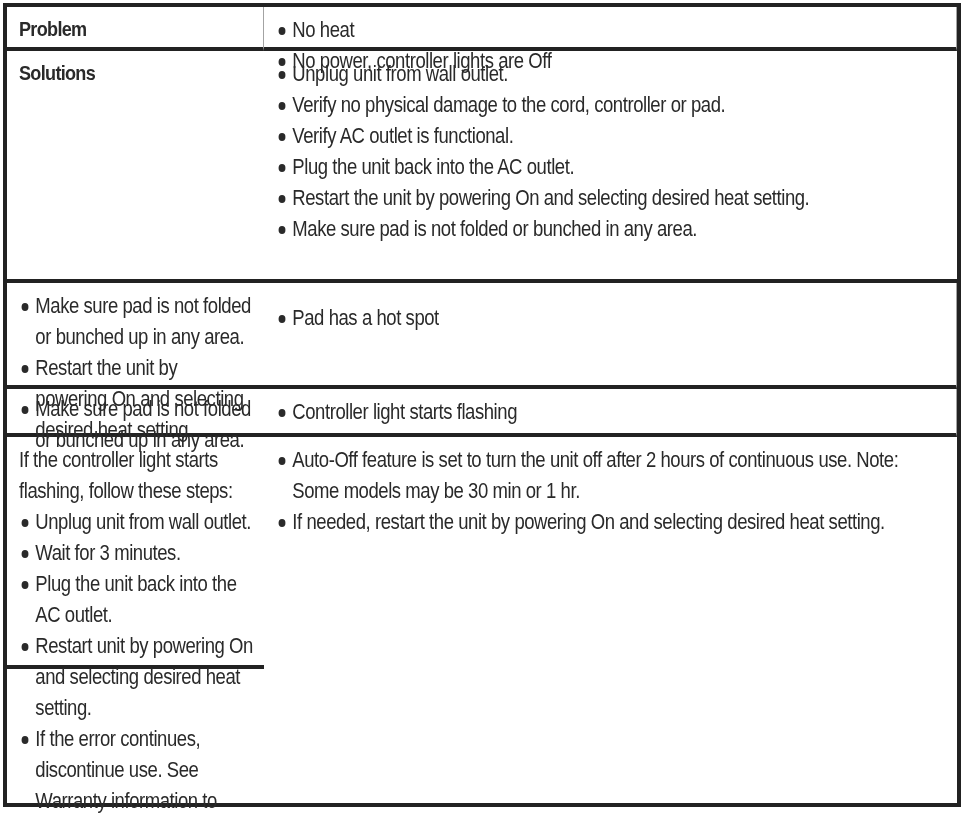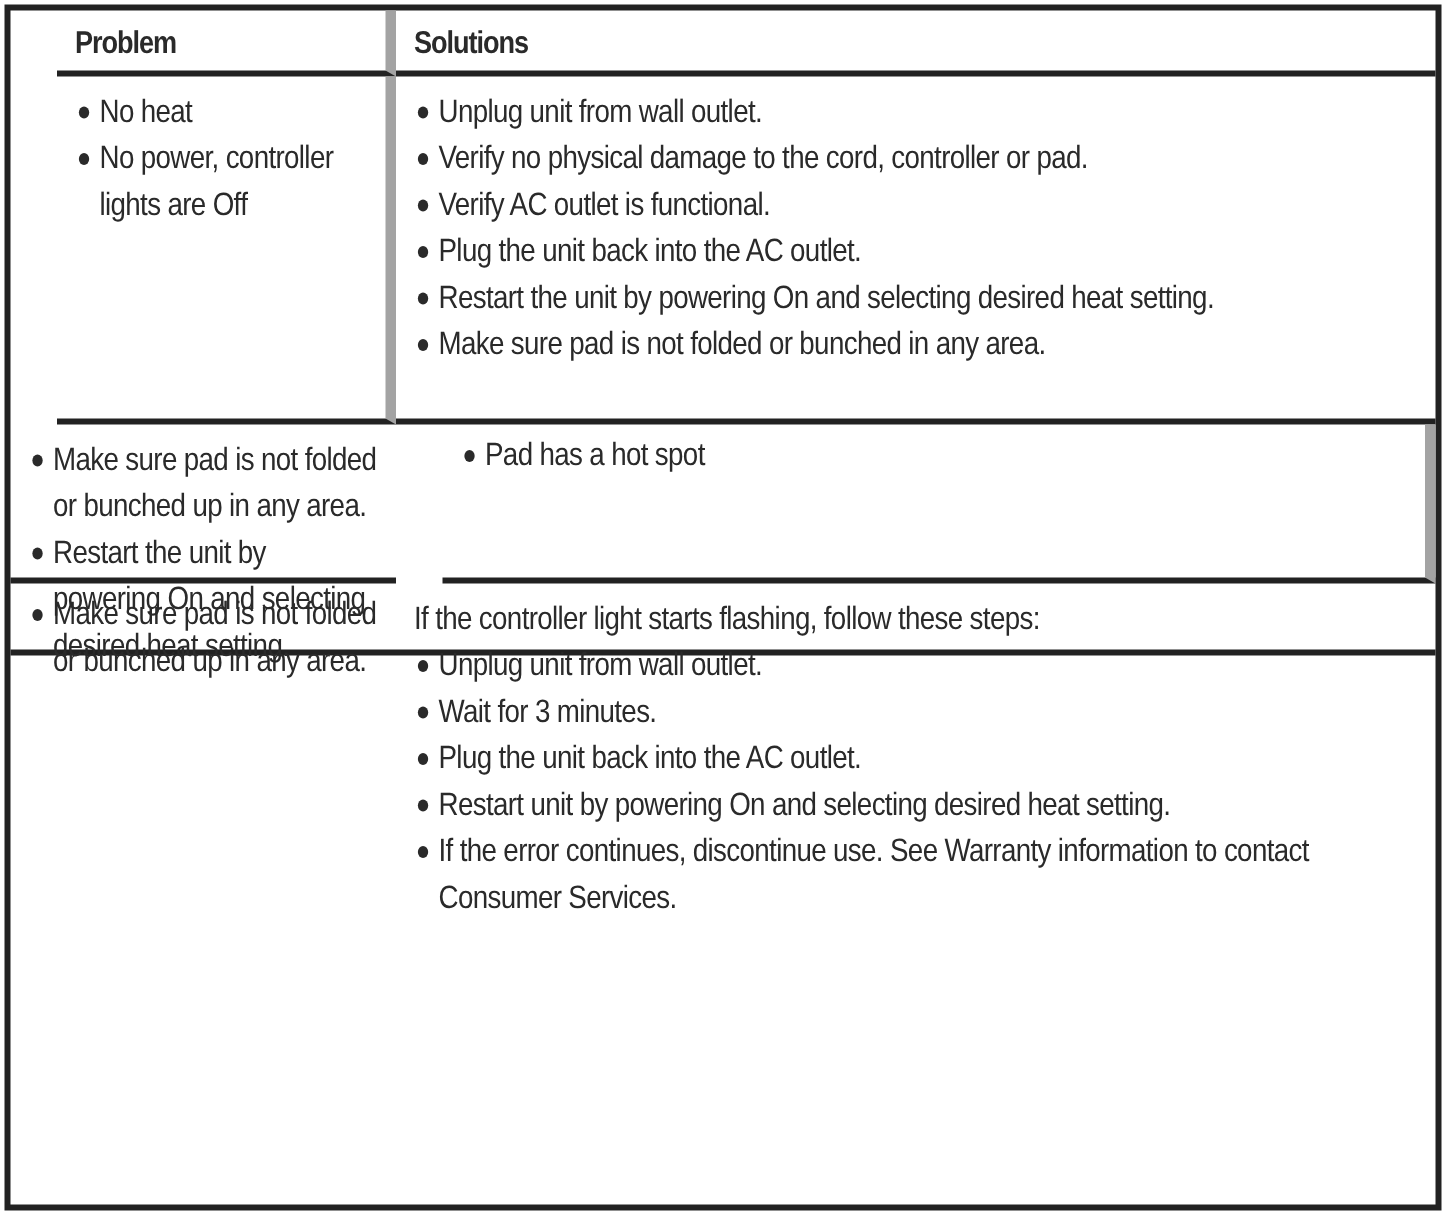--- a/index.html
+++ b/index.html
@@ -28,21 +28,21 @@
     grid-template-rows: 44px 232px 106px 48px 232px 1fr;
   }
   .cell {
     box-sizing: border-box;
     padding: 8px 10px 0 12px;
     font-size: 21.5px;
     line-height: 31px;
     letter-spacing: -0.5px;
     transform-origin: left top;
   }
-  .cell.left { border-right: 7px solid #a3a3a3; margin-left: 31px; }
+  .cell.left { border-right: 1px solid #a3a3a3; }
   .row-border { border-bottom: 4px solid #222222; }
   .header-cell {
     font-weight: bold;
     padding-top: 6px;
     font-size: 21px;
     letter-spacing: -0.8px;
   }
   .header-cell.row-border { border-bottom: 4px solid #222222; }
   ul {
     list-style: none;
@@ -80,31 +80,31 @@
   }
 </style>
 </head>
 <body>
 
 <div class="table">
 
   <div class="cell left header-cell row-border">
     <span class="narrow-left">Problem</span>
   </div>
-  <div class="cell header-cell row-border">
-    <span class="narrow">Solutions</span>
-  </div>
-
   <div class="cell left row-border">
     <div class="narrow-left">
       <ul>
         <li>No heat</li>
         <li>No power, controller lights are Off</li>
       </ul>
     </div>
+  </div>
+
+  <div class="cell header-cell row-border">
+    <span class="narrow">Solutions</span>
   </div>
   <div class="cell row-border">
     <div class="narrow">
       <ul>
         <li>Unplug unit from wall outlet.</li>
         <li>Verify no physical damage to the cord, controller or pad.</li>
         <li>Verify AC outlet is functional.</li>
         <li>Plug the unit back into the AC outlet.</li>
         <li>Restart the unit by powering On and selecting desired heat setting.</li>
         <li>Make sure pad is not folded or bunched in any area.</li>
@@ -114,41 +114,56 @@
 
   <div class="cell row-border">
     <div class="narrow">
       <ul>
         <li>Make sure pad is not folded or bunched up in any area.</li>
         <li>Restart the unit by powering On and selecting desired heat setting.</li>
       </ul>
     </div>
   </div>
 
-  <div class="cell left row-border" style="padding-top:5px;">
+  <div class="cell left row-border" style="padding-top:20px;">
     <div class="narrow-left">
       <ul>
         <li>Pad has a hot spot</li>
       </ul>
     </div>
   </div>
   <div class="cell row-border" style="padding-top:5px;">
     <div class="narrow">
       <ul>
         <li>Make sure pad is not folded or bunched up in any area.</li>
       </ul>
     </div>
   </div>
 
+  <div class="cell left row-border">
+    <div class="narrow-left">
+      <ul>
+        <li>Controller light starts flashing</li>
+      </ul>
+    </div>
+  </div>
   <div class="cell row-border">
     <div class="narrow">
       <p class="intro">If the controller light starts flashing, follow these steps:</p>
       <ul>
         <li>Unplug unit from wall outlet.</li>
         <li>Wait for 3 minutes.</li>
         <li>Plug the unit back into the AC outlet.</li>
         <li>Restart unit by powering On and selecting desired heat setting.</li>
         <li>If the error continues, discontinue use. See Warranty information to contact Consumer Services.</li>
       </ul>
     </div>
   </div>
 
+  <div class="cell">
+    <div class="narrow">
+      <ul>
+        <li>Auto-Off feature is set to turn the unit off after 2 hours of continuous use. Note: Some models may be 30 min or 1 hr.</li>
+        <li>If needed, restart the unit by powering On and selecting desired heat setting.</li>
+      </ul>
+    </div>
+  </div>
 </div>
 
 </body></html>

